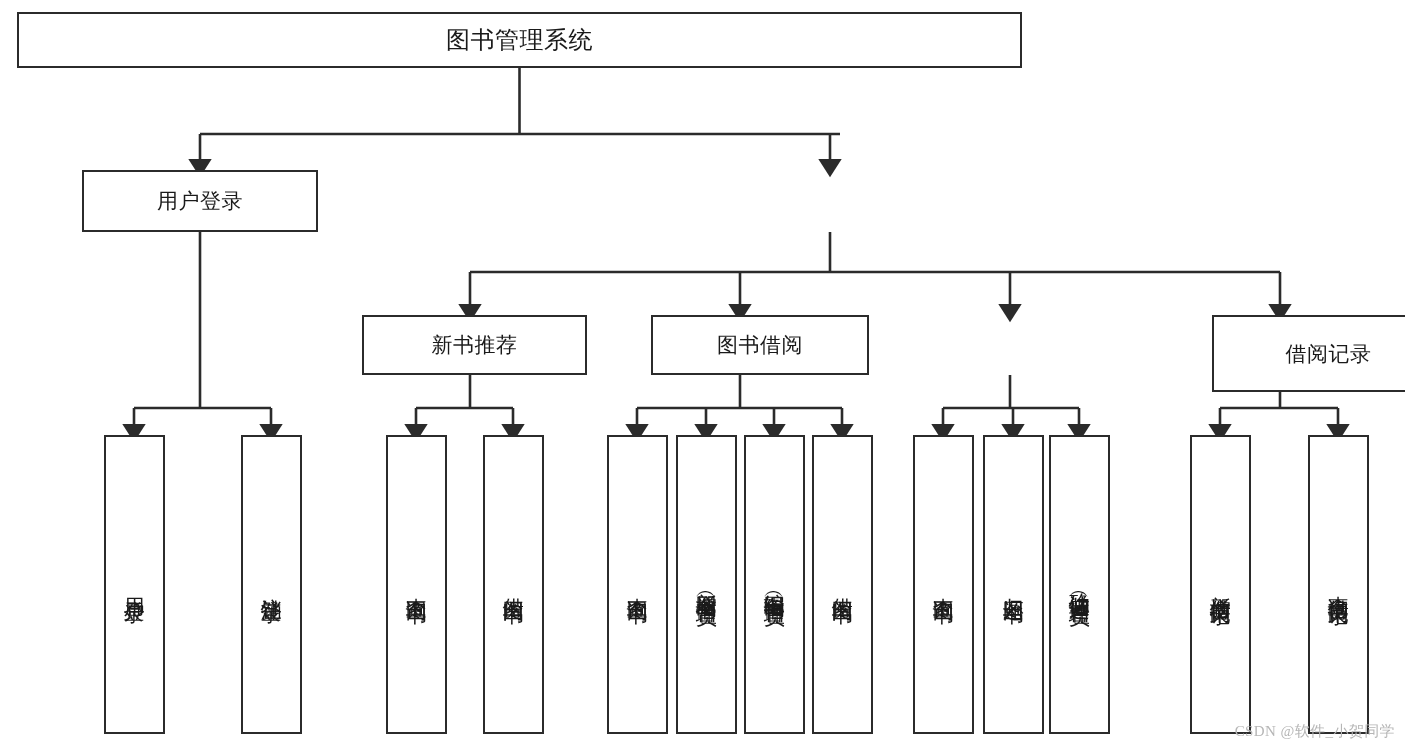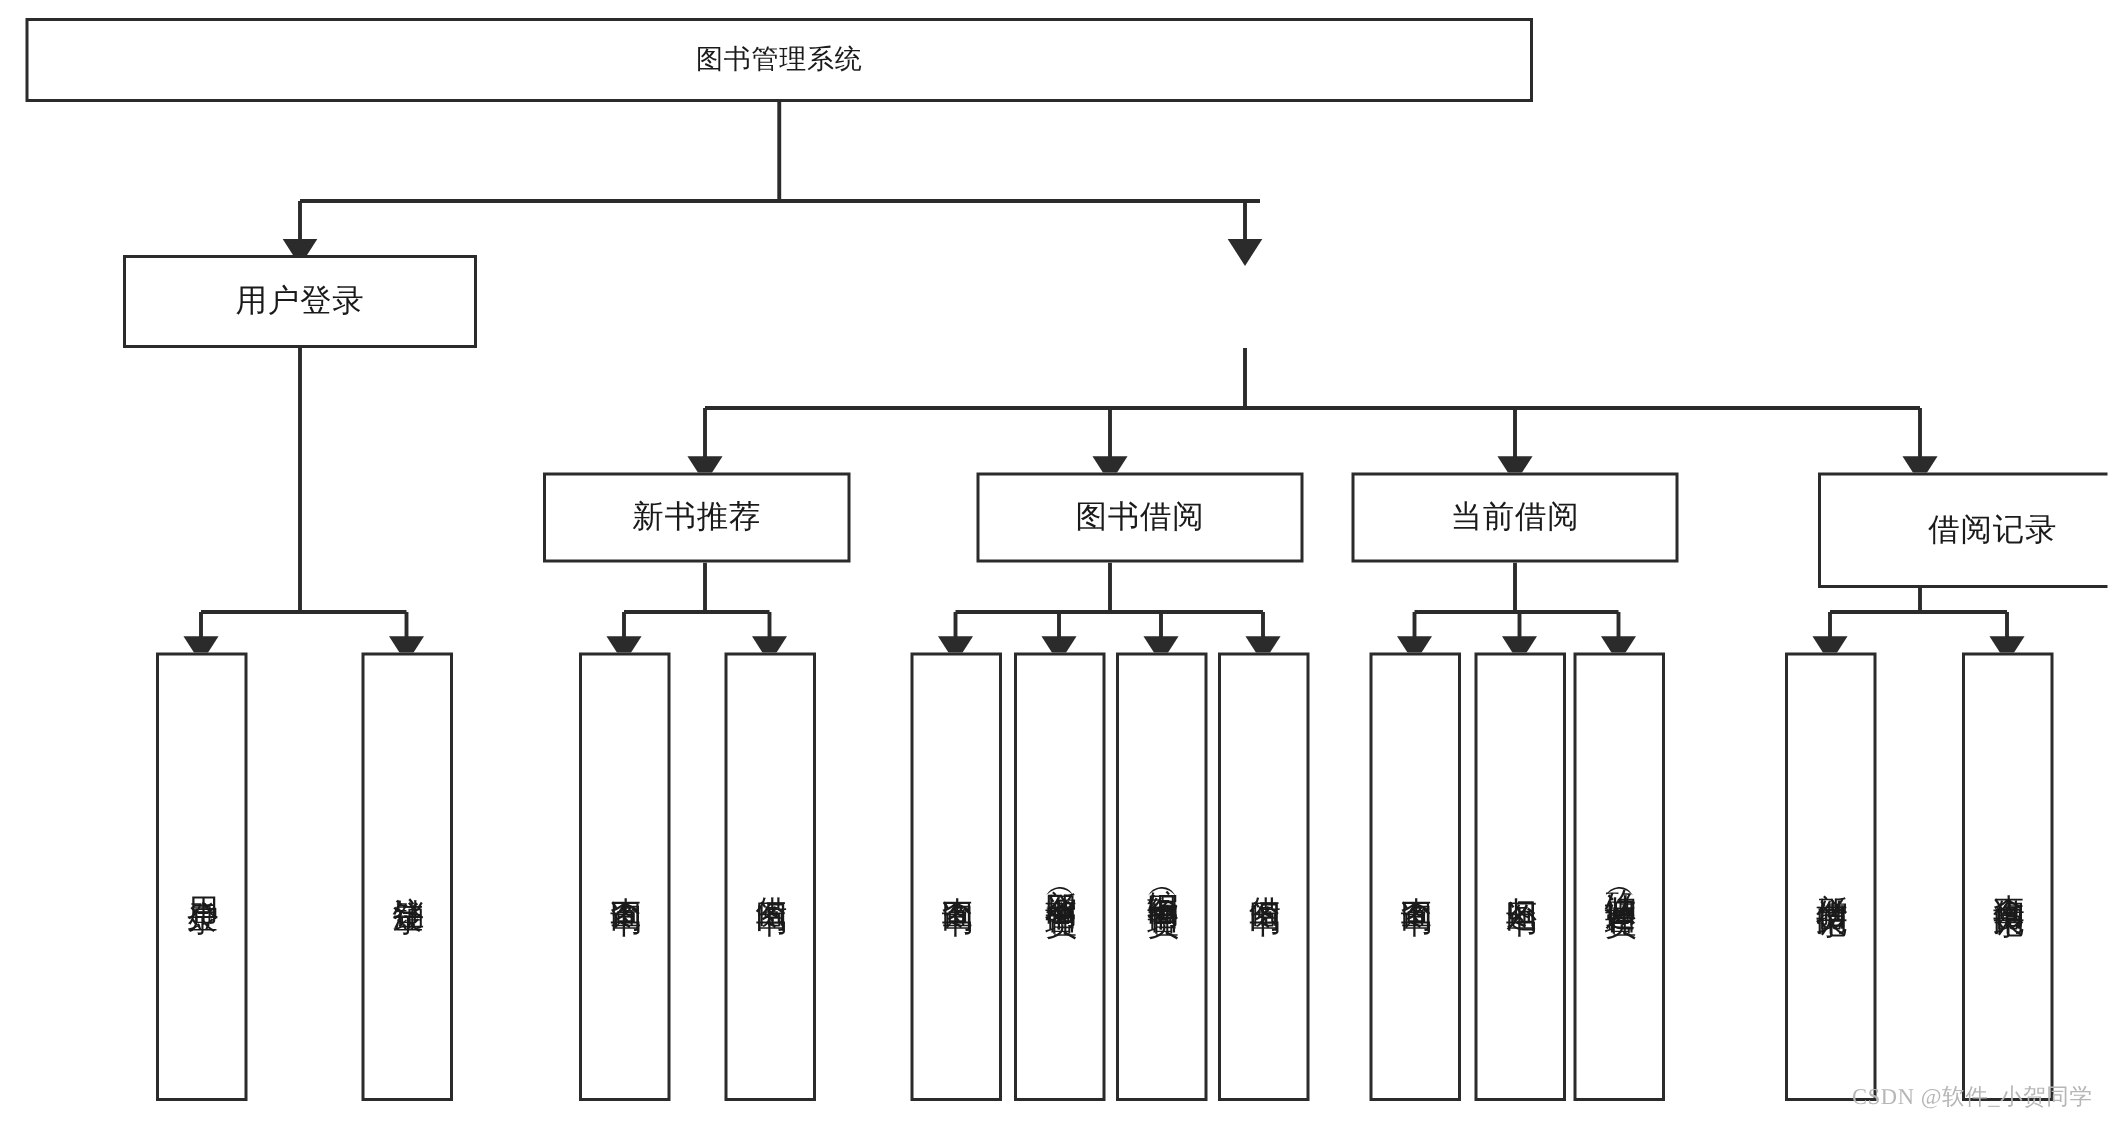--- a/index.html
+++ b/index.html
@@ -48,21 +48,21 @@
 
   
   .node.horiz .node-label {
     font-size: 21px;
     line-height: 1.2;
     letter-spacing: 0.5px;
     white-space: nowrap;
   }
 
   .node.root .node-label {
-    font-size: 18px;
+    font-size: 24px;
   }
 
   
   .node.vert {
     align-items: center;
     justify-content: center;
   }
   .node.vert .node-label {
     writing-mode: vertical-rl;
     text-orientation: upright;
@@ -157,29 +157,26 @@
   </svg>
 
   <div class="node horiz root" style="left:17px; top:12px; width:1005px; height:56px;">
     <span class="node-label">图书管理系统</span>
   </div>
 
   <div class="node horiz" style="left:82px; top:170px; width:236px; height:62px;">
     <span class="node-label">用户登录</span>
   </div>
 
-  <div class="node horiz" style="left:362px; top:315px; width:205px; height:60px;">
+  <div class="node horiz" style="left:362px; top:315px; width:225px; height:60px;">
     <span class="node-label">新书推荐</span>
   </div>
   <div class="node horiz" style="left:631px; top:315px; width:218px; height:60px;margin-left:20px;">
     <span class="node-label">图书借阅</span>
   </div>
-  <div class="node horiz" style="left:901px; top:315px; width:218px; height:60px;">
-    <span class="node-label">当前借阅</span>
-  </div>
   <div class="node horiz" style="left:1212px; top:315px; width:217px; height:77px;padding-left:16px;">
     <span class="node-label">借阅记录</span>
   </div>
 
   <div class="node vert" style="left:104px; top:435px; width:61px; height:299px;">
     <span class="node-label">用户登录</span>
   </div>
   <div class="node vert" style="left:241px; top:435px; width:61px; height:299px;">
     <span class="node-label">注销登录</span>
   </div>

